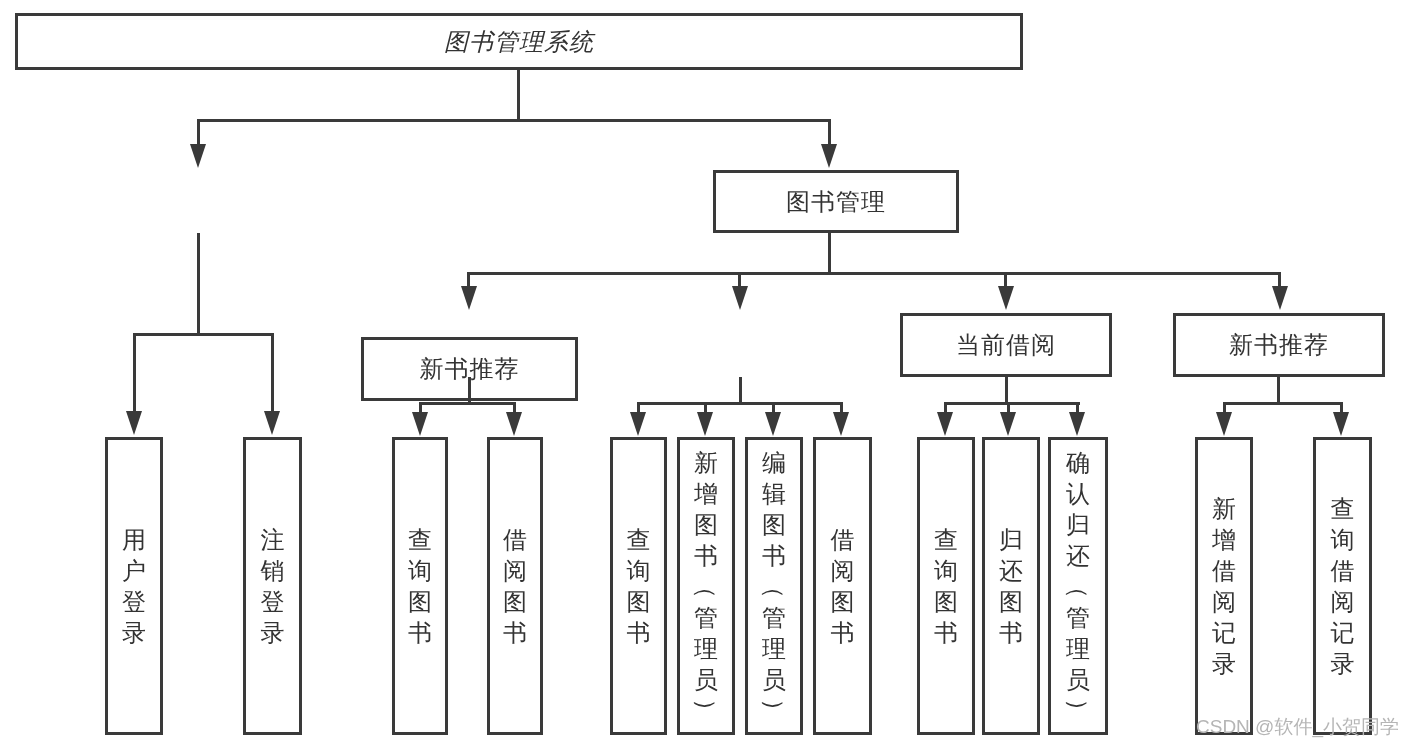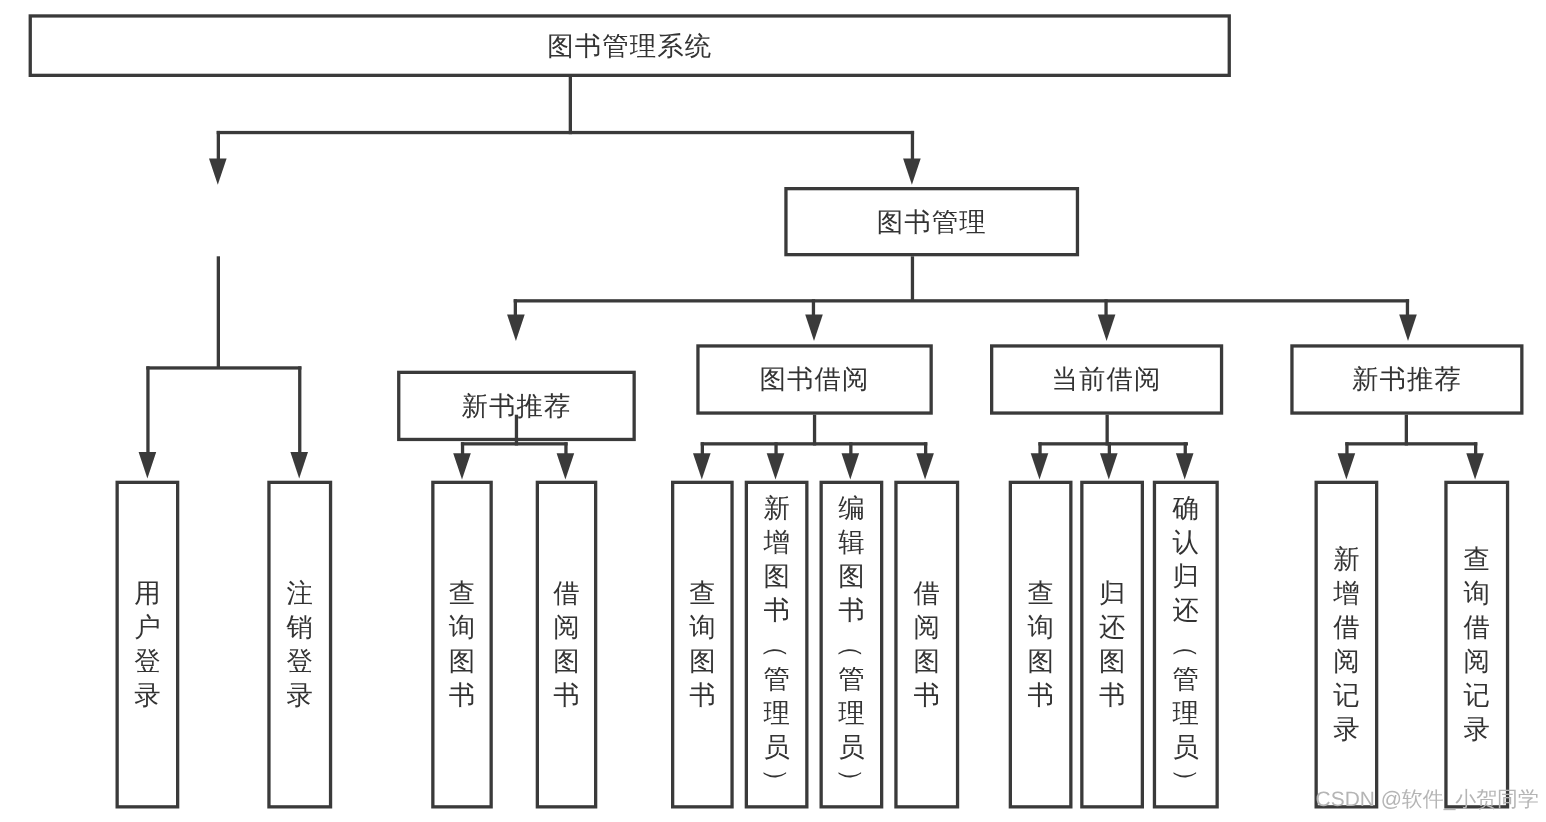--- a/index.html
+++ b/index.html
@@ -28,36 +28,33 @@
   .watermark {
     position:absolute; left:1196px; top:714px; width:240px;
     color:var(--wm); font-size:19px; white-space:nowrap; z-index:10;
   }
 </style>
 </head>
 <body>
 
 <div class="canvas">
 
-  <div class="node" style="left:26px; top:13px; width:1093px; height:57px;">
+  <div class="node" style="left:15px; top:13px; width:1008px; height:57px;font-style:italic;">
     <span>图书管理系统</span>
   </div>
 
 
-  <div class="node" style="left:713px; top:170px; width:268px; height:63px;">
+  <div class="node" style="left:713px; top:170px; width:246px; height:63px;">
     <span>图书管理</span>
   </div>
 
   <div class="node" style="left:361px; top:313px; width:217px; height:64px;margin-top:24px;">
     <span>新书推荐</span>
   </div>
 
-  <div class="node" style="left:633px; top:313px; width:215px; height:64px;">
-    <span>图书借阅</span>
-  </div>
 
   <div class="node" style="left:900px; top:313px; width:212px; height:64px;">
     <span>当前借阅</span>
   </div>
 
   <div class="node" style="left:1173px; top:313px; width:212px; height:64px;">
     <span>新书推荐</span>
   </div>
 
   <div class="node vnode" style="left:105px; top:437px; width:58px; height:298px;">

